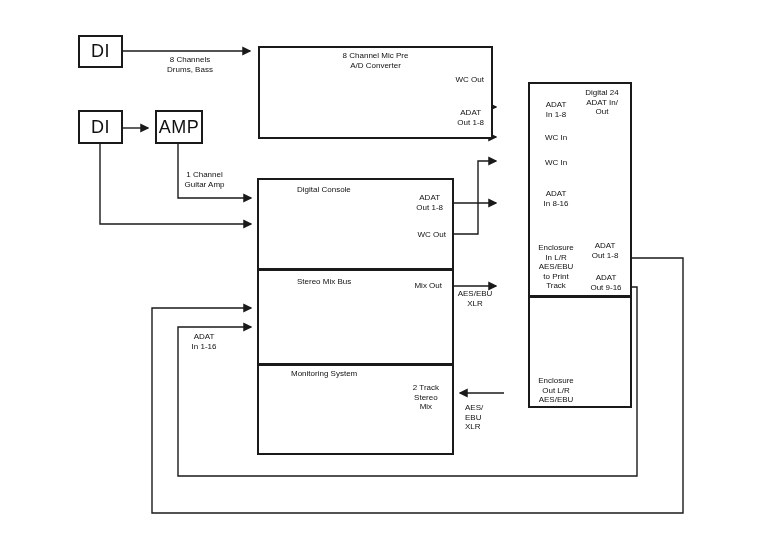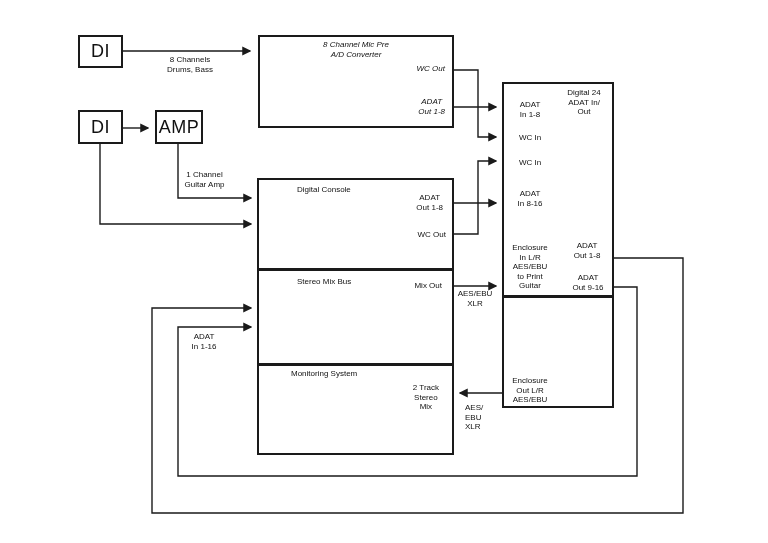--- a/index.html
+++ b/index.html
@@ -49,21 +49,21 @@
   </div>
 
   <div class="box bigname" style="left:78px;top:110px;width:45px;height:34px;">
     <span>DI</span>
   </div>
 
   <div class="box bigname" style="left:155px;top:110px;width:48px;height:34px;">
     <span>AMP</span>
   </div>
 
-  <div class="box" style="left:258px;top:35px;width:196px;height:93px;font-style:italic;">
+  <div class="box" style="left:258px;top:46px;width:235px;height:93px;">
     <div class="t tc" style="left:0;right:0;top:3px;">
       <div>8 Channel Mic Pre</div>
       <div>A/D Converter</div>
     </div>
     <div class="t tr" style="right:7px;top:27px;">WC Out</div>
     <div class="t tc" style="right:7px;top:60px;">
       <div>ADAT</div>
       <div>Out 1-8</div>
     </div>
   </div>
@@ -83,21 +83,21 @@
     <div class="t tr" style="right:10px;top:101px;">Mix Out</div>
 
     <div class="t" style="left:32px;top:189px;">Monitoring System</div>
     <div class="t tc" style="right:13px;top:203px;">
       <div>2 Track</div>
       <div>Stereo</div>
       <div>Mix</div>
     </div>
   </div>
 
-  <div class="box" style="left:502px;top:82px;width:112px;height:326px;">
+  <div class="box" style="left:528px;top:82px;width:104px;height:326px;">
     <div class="divider" style="top:211px;"></div>
 
     <div class="t tc" style="right:5px;top:4px;width:46px;">
       <div>Digital 24</div>
       <div>ADAT In/</div>
       <div>Out</div>
     </div>
 
     <div class="t tc" style="left:8px;top:16px;width:36px;">
       <div>ADAT</div>
@@ -107,21 +107,21 @@
     <div class="t tc" style="left:8px;top:74px;width:36px;">WC In</div>
     <div class="t tc" style="left:6px;top:105px;width:40px;">
       <div>ADAT</div>
       <div>In 8-16</div>
     </div>
     <div class="t tc" style="left:3px;top:159px;width:46px;">
       <div>Enclosure</div>
       <div>In L/R</div>
       <div>AES/EBU</div>
       <div>to Print</div>
-      <div>Guitar</div>
+      <div>Track</div>
     </div>
 
     <div class="t tc" style="right:4px;top:157px;width:42px;">
       <div>ADAT</div>
       <div>Out 1-8</div>
     </div>
     <div class="t tc" style="right:2px;top:189px;width:44px;">
       <div>ADAT</div>
       <div>Out 9-16</div>
     </div>

